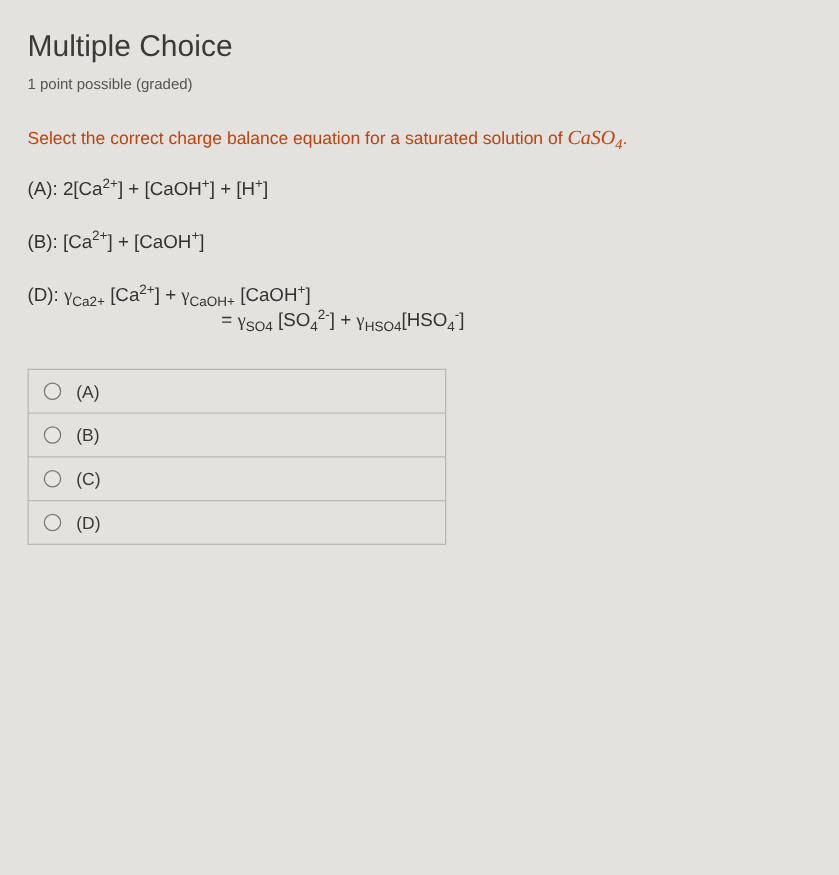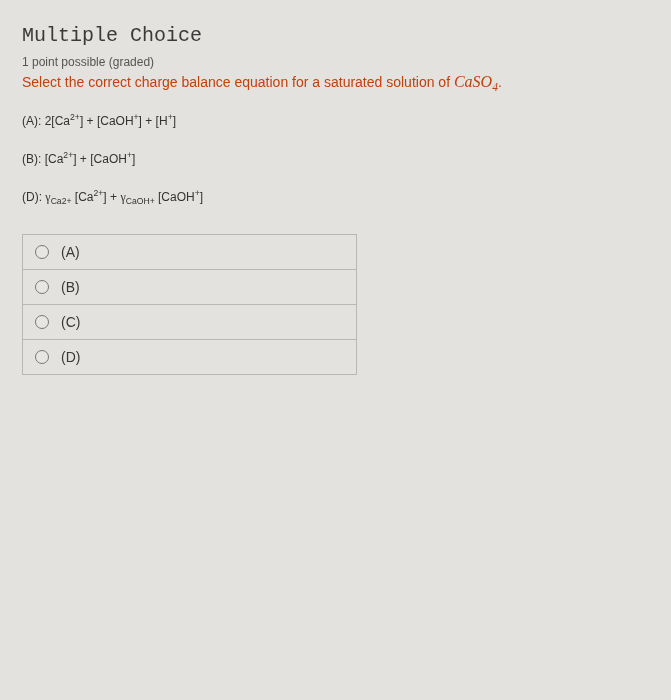--- a/index.html
+++ b/index.html
@@ -4,25 +4,25 @@
   <style>
     * { margin: 0; padding: 0; box-sizing: border-box; }
     body {
       background: #e4e2de;
       font-family: Arial, Helvetica, sans-serif;
       color: #383838;
       width: 671px;
       height: 700px;
       padding: 24px 22px;
     }
-    .heading { font-size: 20px; font-weight: 400; margin-bottom: 8px; color: #3a3a3a; font-family: Liberation Mono, monospace; }
-    .grading { font-size: 12px; color: #555; margin-bottom: 4px; }
+    .heading { font-size: 24px; font-weight: 400; margin-bottom: 8px; color: #3a3a3a; }
+    .grading { font-size: 12px; color: #555; margin-bottom: 28px; }
     .prompt { font-size: 14px; color: #c2410c; margin-bottom: 22px; }
     .prompt .compound { font-style: italic; font-family: 'Times New Roman', serif; font-size: 16px; }
-    .equations { font-family: Arial, sans-serif; font-size: 12px; color: #333; }
+    .equations { font-family: Arial, sans-serif; font-size: 15px; color: #333; }
     .opt-block { margin-bottom: 22px; line-height: 1.35; }
     .opt-label { font-weight: 400; }
     .eq-line2 { padding-left: 140px; }
     sup, sub { font-size: 0.72em; line-height: 0; }
     .gamma { font-family: 'Times New Roman', serif; }
     .choices {
       margin-top: 28px;
       width: 335px;
     }
     .choice-row {
@@ -57,20 +57,21 @@
   <div class="opt-block">
     <div><span class="opt-label">(A): </span><span>2[Ca<sup>2+</sup>] + [CaOH<sup>+</sup>] + [H<sup>+</sup>]</span></div>
   </div>
   <div class="opt-block">
     <div><span class="opt-label">(B): </span><span>[Ca<sup>2+</sup>] + [CaOH<sup>+</sup>]</span></div>
   </div>
   <div class="opt-block">
   </div>
   <div class="opt-block">
     <div><span class="opt-label">(D): </span><span><span class="gamma">γ</span><sub>Ca2+</sub> [Ca<sup>2+</sup>] + <span class="gamma">γ</span><sub>CaOH+</sub> [CaOH<sup>+</sup>]</span></div>
+    <div class="eq-line2" style="padding-left:155px">= <span class="gamma">γ</span><sub>SO4</sub> [SO<sub>4</sub><sup>2-</sup>] + <span class="gamma">γ</span><sub>HSO4</sub>[HSO<sub>4</sub><sup>-</sup>]</div>
   </div>
 </div>
 
 <div class="choices">
   <div class="choice-row">
     <span class="radio"></span>
     <span>(A)</span>
   </div>
   <div class="choice-row">
     <span class="radio"></span>

